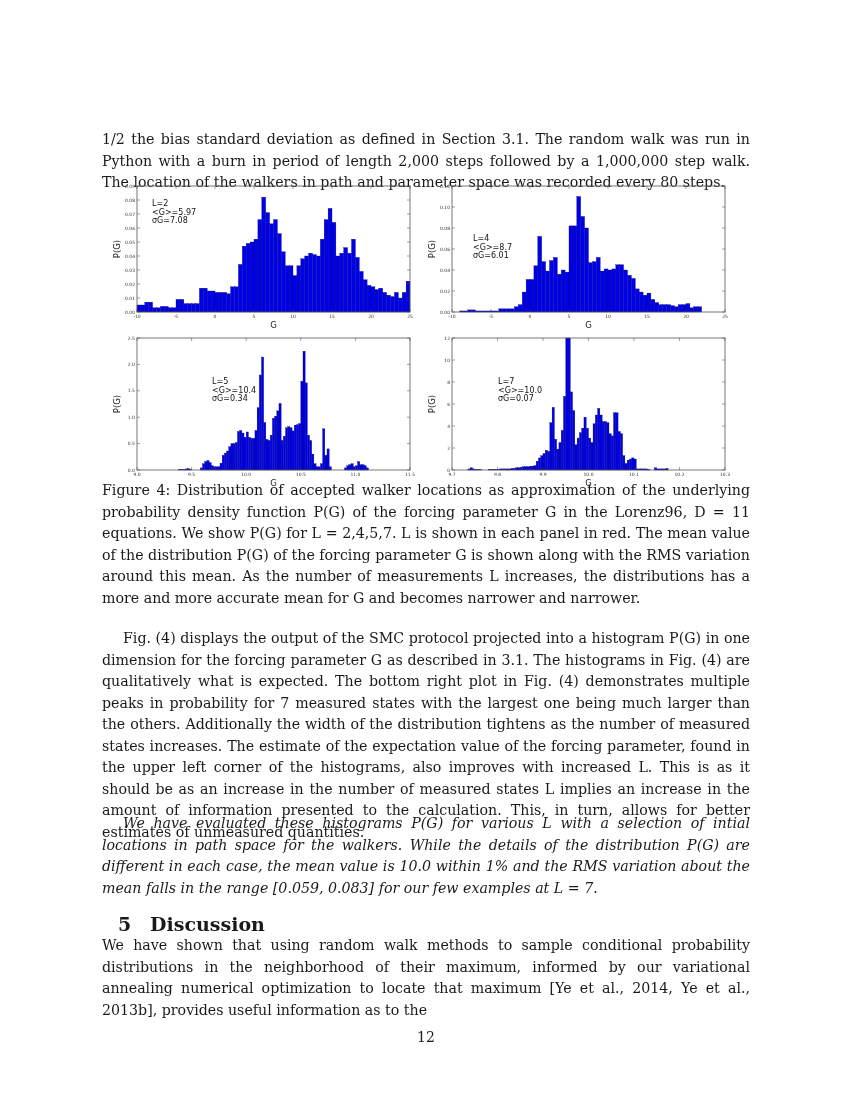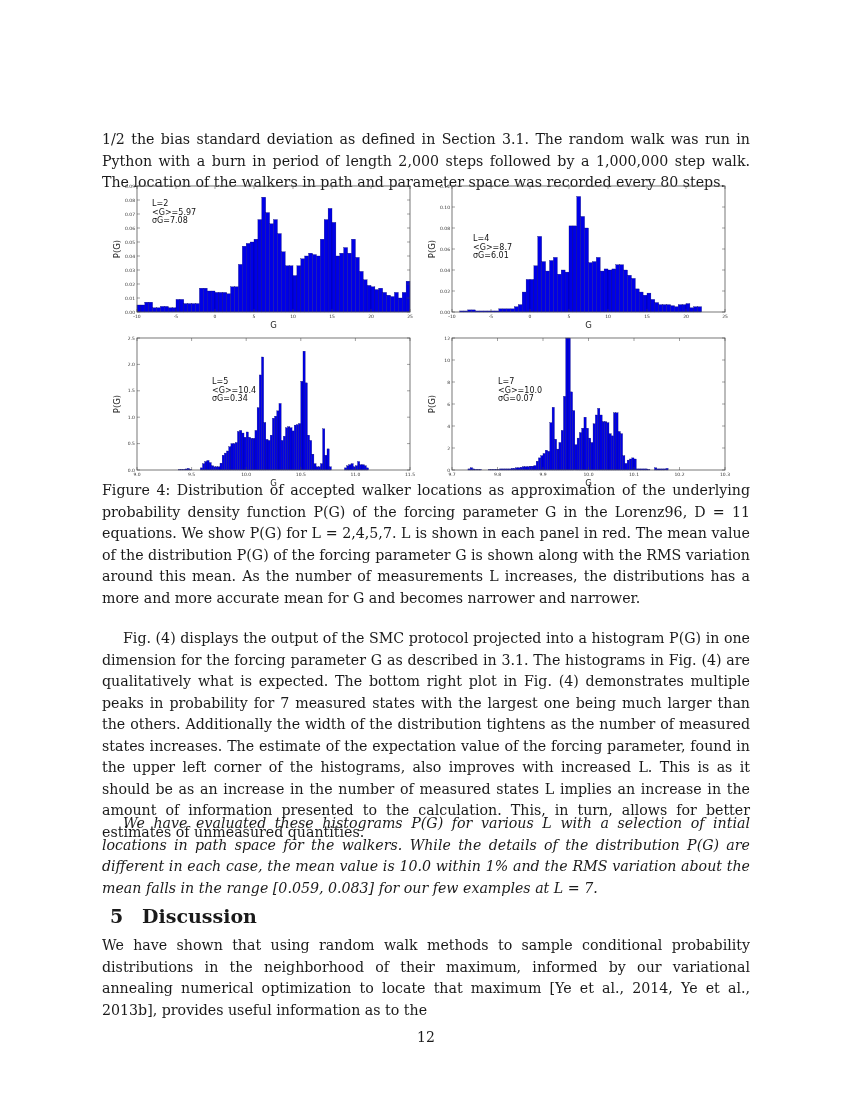--- a/index.html
+++ b/index.html
@@ -6,21 +6,21 @@
   body { width: 850px; height: 1100px; position: relative; overflow: hidden;
          font-family: "DejaVu Serif", "Liberation Serif", serif; color: #1a1a1a; }
   .page { position: absolute; left: 102px; top: 0; width: 648px; }
   .para { font-size: 14.2px; line-height: 21.5px; text-align: justify; margin: 0; }
   .indent { text-indent: 21px; }
   #p-top { position: absolute; top: 99px; margin-top: 30px; }
   #figure { position: absolute; top: 180px; left: 8px; width: 630px; height: 308px; }
   #caption { position: absolute; top: 480px; }
   #body1 { position: absolute; top: 628px; }
   #body2 { position: absolute; top: 813px; font-style: italic; }
-  #section-heading { position: absolute; top: 897px; font-size: 19px; font-weight: bold; margin: 8px; }
+  #section-heading { position: absolute; top: 897px; font-size: 19px; font-weight: bold; margin: 16px; }
   #section-heading .num { display: inline-block; width: 32px; }
   #discussion { position: absolute; top: 935px; }
   #page-number { position: absolute; top: 1029px; left: 0; width: 648px; text-align: center; font-size: 14px; }
   .panel { position: absolute; }
   .panel svg { display: block; }
   .tick-label { font-family: "DejaVu Sans", sans-serif; font-size: 4.5px; fill: #333; }
   .axis-label { font-family: "DejaVu Sans", sans-serif; font-size: 8.5px; fill: #222; }
   .annot { font-family: "DejaVu Sans", sans-serif; font-size: 8px; fill: #111; }
 </style>
 </head>

